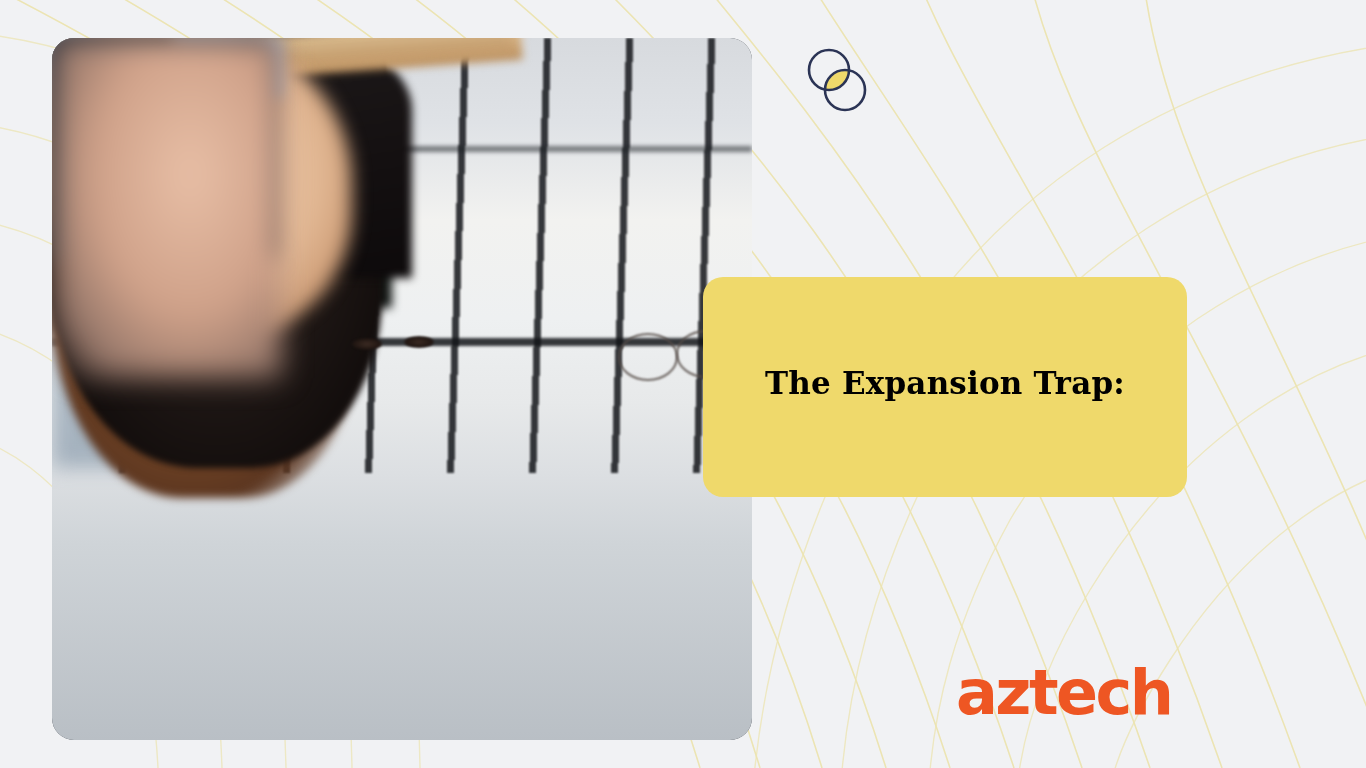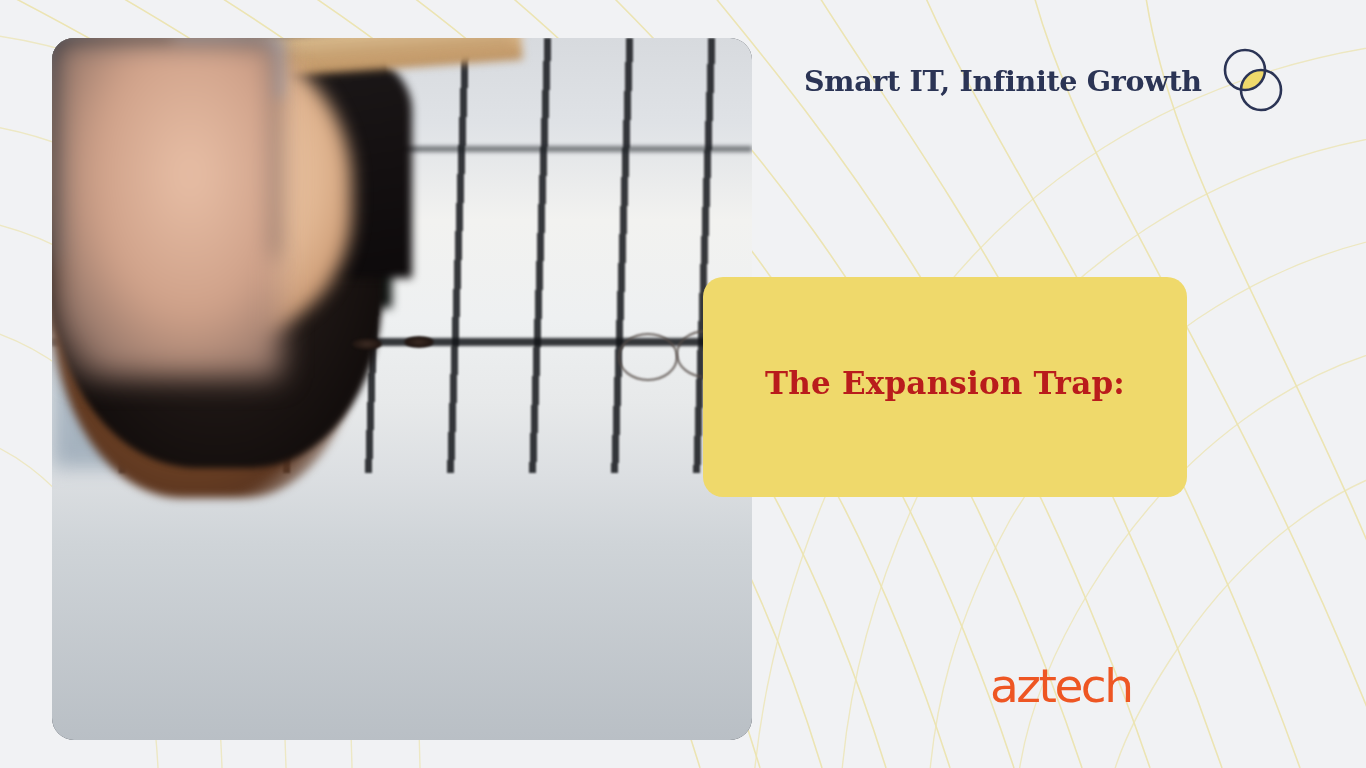--- a/index.html
+++ b/index.html
@@ -364,42 +364,42 @@
     justify-content: center;
     text-align: center;
     padding: 0 14px;
     box-sizing: border-box;
   }
   .headline-eyebrow {
     font-family: "DejaVu Serif", serif;
     font-weight: 700;
     font-size: 31px;
     line-height: 1.08;
-    color: #b91c1c;
+    color: #000000;
     letter-spacing: 0.2px;
     margin-bottom: 7px;
   }
   .headline-main {
     font-family: "DejaVu Serif", serif;
     font-weight: 700;
     font-size: 40px;
     line-height: 1.12;
     color: #2b3459;
     letter-spacing: -0.4px;
     max-width: 430px;
   }
 
   
   .brand-logo {
     position: absolute;
-    left: 990px;
+    left: 956px;
     top: 662px;
     font-family: "DejaVu Sans", sans-serif;
-    font-weight: 400;
-    font-size: 47px;
+    font-weight: 700;
+    font-size: 62px;
     line-height: 1;
     letter-spacing: -2.5px;
     color: #ee5623;
   }
 </style>
 </head>
 <body>
 
 <div class="canvas">
 
@@ -475,21 +475,20 @@
     <div class="ph m1-suit"></div>
     <div class="ph m1-shirt"></div>
     <div class="ph m1-hand"></div>
 
     <div class="ph w-dark-left"></div>
     <div class="ph m0-dark"></div>
     <div class="ph m0-blob"></div>
   </div>
 
   <div class="tagline-row">
-    <div class="tagline-text">Smart IT, Infinite Growth</div>
     <svg class="venn" viewBox="0 0 66 66" aria-hidden="true">
       <defs>
         <clipPath id="circTop">
           <circle cx="25" cy="22" r="20"></circle>
         </clipPath>
       </defs>
       <circle cx="41" cy="42" r="20" fill="#efd96b" clip-path="url(#circTop)"></circle>
       <circle cx="25" cy="22" r="20" fill="none" stroke="#2b3455" stroke-width="2.6"></circle>
       <circle cx="41" cy="42" r="20" fill="none" stroke="#2b3455" stroke-width="2.6"></circle>
     </svg>

